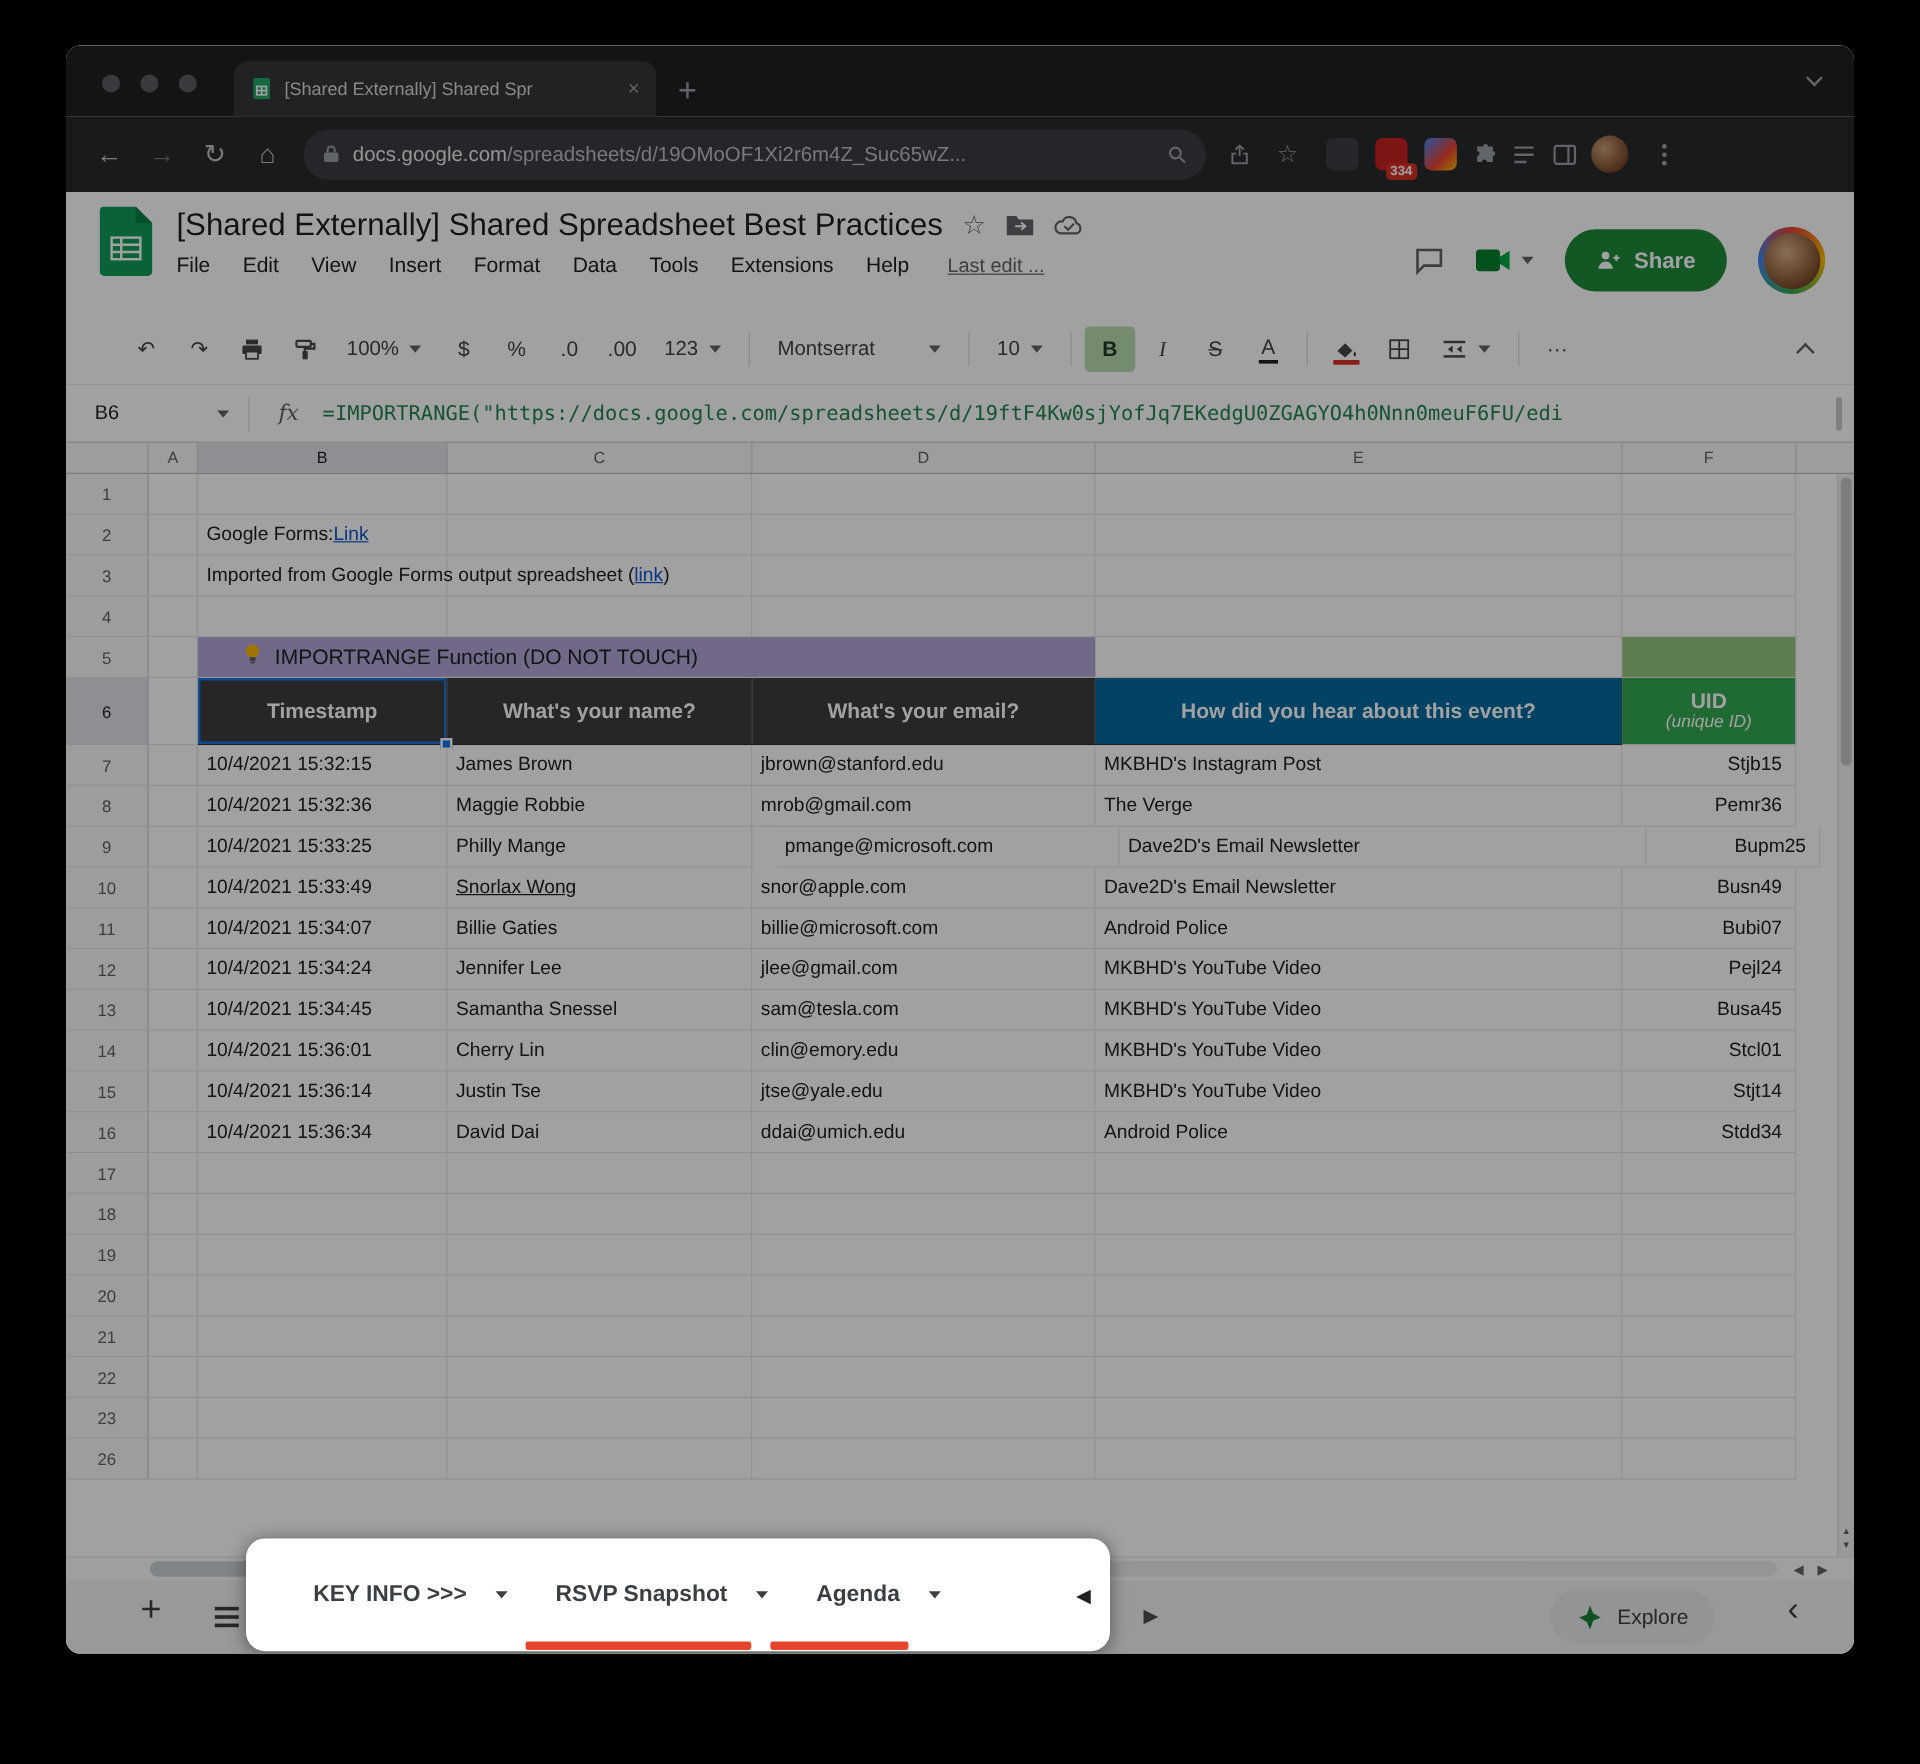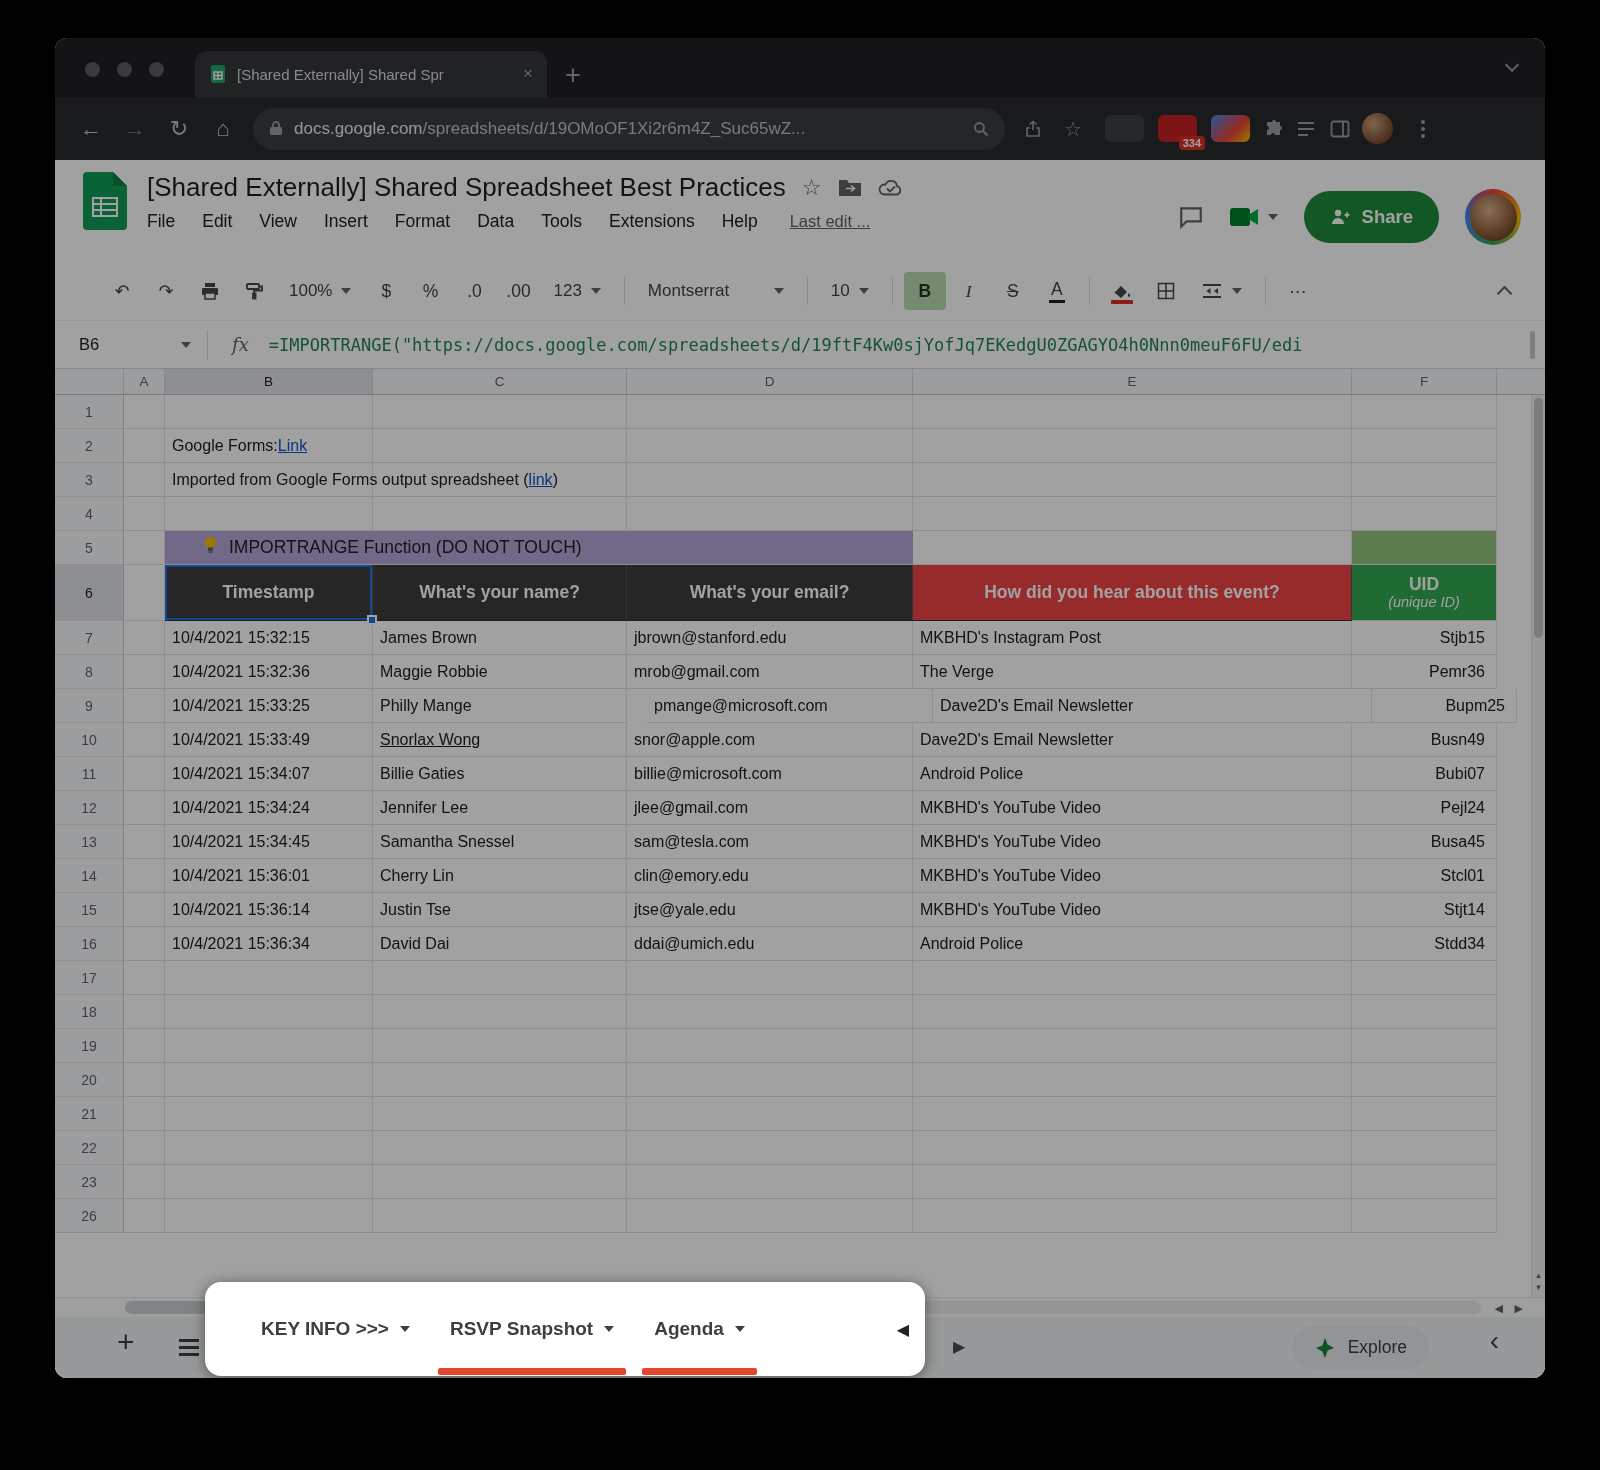--- a/index.html
+++ b/index.html
@@ -20,21 +20,21 @@
 .chrome-nav{height:63px;background:#292a2d;display:flex;align-items:center;padding:0 14px;flex:0 0 auto;}
 .nico{color:#bdc1c6;font-size:22px;width:44px;text-align:center;flex:0 0 auto;}
 .nico.dis{color:#6e7378;}
 .omnibox{width:752px;height:42px;background:#3a3d41;border-radius:21px;display:flex;align-items:center;padding:0 16px;gap:11px;margin:0 8px;flex:0 0 auto;}
 .url{flex:1;font-size:17px;white-space:nowrap;overflow:hidden;}
 .dom{color:#e8eaed;}
 .path{color:#bdc1c6;}
 .icobtn{width:40px;display:flex;justify-content:center;flex:0 0 auto;}
 .star{color:#9aa0a6;font-size:20px;width:40px;text-align:center;flex:0 0 auto;}
 .exts{display:flex;align-items:center;gap:14px;margin:0 12px;flex:0 0 auto;}
-.ext{width:39px;height:27px;border-radius:6px;position:relative;display:inline-block;}
+.ext{width:27px;height:27px;border-radius:6px;position:relative;display:inline-block;}
 .e1{background:#3b3f45;}
 .e2{background:#c5221f;}
 .e3{background:linear-gradient(135deg,#4285f4,#ea4335 60%,#fbbc04);}
 .badge{position:absolute;right:-8px;bottom:-8px;background:#d93025;color:#fff;font-size:11px;padding:1px 4px;border-radius:4px;font-weight:bold;}
 .avatar-sm{width:31px;height:31px;border-radius:50%;background:radial-gradient(circle at 35% 35%,#caa07a,#7a4a2b 70%,#452a18);margin:0 12px;flex:0 0 auto;}
 .kebab{width:4px;height:4px;border-radius:50%;background:#9aa0a6;box-shadow:0 -7px 0 #9aa0a6,0 7px 0 #9aa0a6;margin:0 16px;flex:0 0 auto;}
 
 
 .sheets-header{height:102px;background:#fff;display:flex;padding:12px 20px 0 28px;flex:0 0 auto;}
 .head-text{margin-left:20px;flex:1;min-width:0;}
@@ -113,21 +113,21 @@
 .bb-plus{position:absolute;left:62px;top:10px;font-size:30px;color:#3c4043;line-height:1;}
 .bb-menu{position:absolute;left:124px;top:22px;width:20px;height:3px;background:#3c4043;box-shadow:0 7px 0 #3c4043,0 14px 0 #3c4043;}
 .bb-next{position:absolute;left:898px;top:20px;font-size:16px;color:#494d50;}
 .explore{position:absolute;right:116px;top:8px;height:45px;border-radius:23px;background:#e8eaed;display:flex;align-items:center;gap:12px;padding:0 22px;font-size:17.5px;color:#3c4043;}
 .bb-collapse{position:absolute;right:46px;top:10px;font-size:28px;color:#3c4043;line-height:1;}
 
 
 .dim{position:absolute;inset:0;background:rgba(0,0,0,0.37);z-index:50;pointer-events:none;}
 .spotlight{position:absolute;left:150px;bottom:2px;width:720px;height:94px;background:#fff;border-radius:16px;z-index:60;box-shadow:0 2px 14px rgba(0,0,0,0.45);}
 .stabs{display:flex;align-items:center;height:100%;padding-left:44px;gap:16px;}
-.stab{display:flex;align-items:center;gap:11px;padding:0 12px;font-size:19px;font-weight:700;color:#3a3f44;height:100%;}
+.stab{display:flex;align-items:center;gap:24px;padding:0 12px;font-size:19px;font-weight:700;color:#3a3f44;height:100%;}
 .stab .caret{border-top-color:#3a3f44;}
 .snav-left{position:absolute;right:16px;top:38px;font-size:16px;color:#202124;}
 .redbar{position:absolute;bottom:1px;height:7px;border-radius:2px;z-index:61;}
 </style>
 </head>
 <body>
 
 <div class="window">
 
   <div class="chrome-tabs">
@@ -450,21 +450,21 @@
           <div class="cell" style="width: 439px;"></div>
           <div class="cell" style="width: 145px; background: rgb(147, 196, 125);"></div>
           <div class="cell fillcell" style="width: 34px;"></div>
         </div>
         <div class="grow tall">
           <div class="gut hl">6</div>
           <div class="cell" style="width: 41px;"></div>
           <div class="cell hcell" style="width: 208px; background: rgb(61, 61, 61); box-shadow: rgb(26, 115, 232) 0px 0px 0px 2px inset;">Timestamp<div class="handle" style="background: rgb(26, 115, 232);"></div></div>
           <div class="cell hcell" style="width: 254px; background: rgb(61, 61, 61);">What's your name?</div>
           <div class="cell hcell" style="width: 286px; background: rgb(61, 61, 61);">What's your email?</div>
-          <div class="cell hcell" style="width: 439px; background: #ef4444;">How did you hear about this event?</div>
+          <div class="cell hcell" style="width: 439px; background: #0369a1;">How did you hear about this event?</div>
           <div class="cell uidcell" style="width: 145px; background: rgb(52, 168, 83);">
             <div class="uid1">UID</div>
             <div class="uid2">(unique ID)</div>
           </div>
           <div class="cell fillcell" style="width: 34px;"></div>
         </div>
         <div class="grow">
           <div class="gut">7</div>
           <div class="cell" style="width: 41px;"></div>
           <div class="cell" style="width: 208px;">10/4/2021 15:32:15</div>

